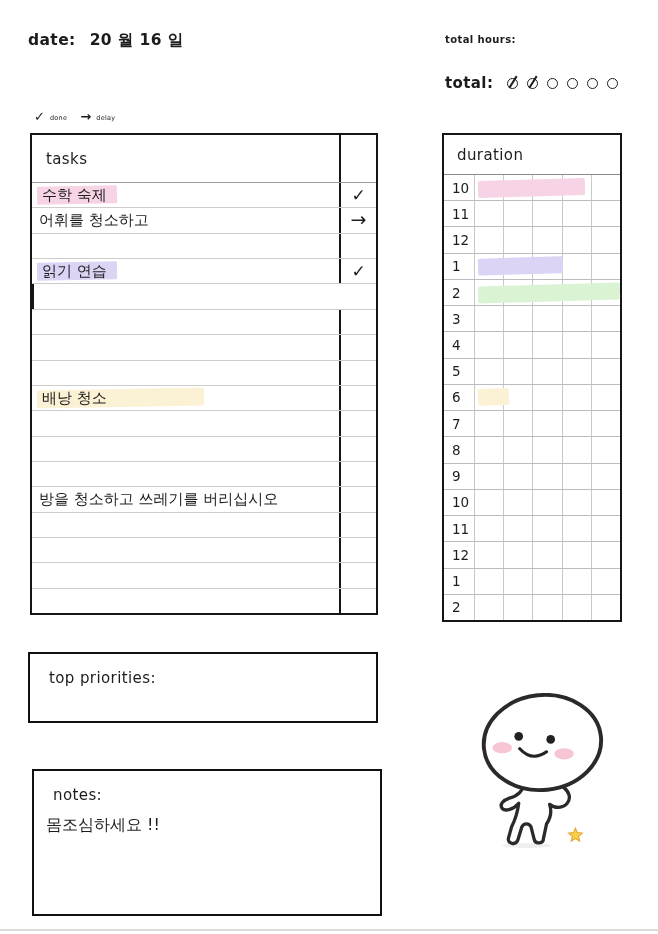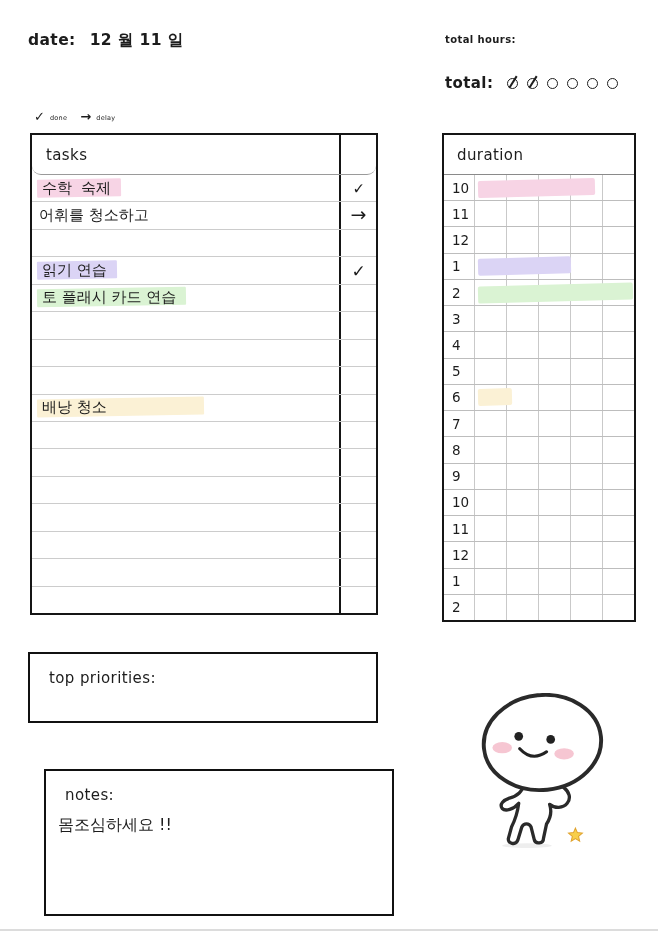--- a/index.html
+++ b/index.html
@@ -29,70 +29,70 @@
   
   #legend { left:34px; top:109px; display:flex; align-items:center; gap:5px; }
   #legend .glyph { font-size:13px; font-weight:700; }
   #legend .tiny { font-size:6.5px; letter-spacing:.3px; margin-right:8px; margin-top:3px; }
 
   
   #tasks-table {
     left:30px; top:133px; width:348px; height:482px;
     border:2px solid #151515; display:flex; flex-direction:column; background:#fff;
   }
-  .t-header { height:40px; border-bottom:1.5px solid #9a9a9a; display:flex; flex:0 0 auto;border-radius:9px; }
+  .t-header { height:48px; border-bottom:1.5px solid #9a9a9a; display:flex; flex:0 0 auto; }
   .t-hcell { flex:1; display:flex; align-items:center; padding-left:14px; font-size:15px; letter-spacing:.4px; }
   #tasks-rows { flex:1; display:flex; flex-direction:column; }
   .t-row { flex:1; display:flex; border-top:1px solid #cccccc; min-height:0; }
-  .t-row:first-child { border-top:none;font-family:Liberation Mono, monospace; }
+  .t-row:first-child { border-top:none; }
   .t-cell { flex:1; display:flex; align-items:center; padding-left:7px; font-size:15px; overflow:hidden; }
   .t-check { width:37px; flex:0 0 auto; border-left:2px solid #151515; display:flex; align-items:center; justify-content:center; }
   .status-done { font-size:17px; font-weight:600; }
   .status-delay { font-size:19px; margin-top:-3px; }
   .task-text { position:relative; z-index:0; white-space:nowrap; }
   .task-text.hl { padding:0 5px 0 3px; }
   .task-text.hl::before {
     content:""; position:absolute; z-index:-1; left:-2px; right:-5px; top:0; bottom:1px;
     background:var(--hl); transform:rotate(-1deg); border-radius:1px;
   }
   .task-text.hl-extend::before { right:-92px; }
 
   
   #duration-table {
-    left:442px; top:133px; width:194px; height:489px;
+    left:442px; top:133px; width:180px; height:489px;
     border:2px solid #151515; display:flex; flex-direction:column; background:#fff;
   }
   .d-header { height:40px; flex:0 0 auto; border-bottom:1.5px solid #8a8a8a; display:flex; align-items:center; padding-left:13px; font-size:15px; letter-spacing:.4px; }
   #duration-rows { flex:1; display:flex; flex-direction:column; }
   .d-row { flex:1; display:flex; border-top:1px solid #bdbdbd; min-height:0; }
   .d-row:first-child { border-top:none; }
   .d-label { width:30px; flex:0 0 auto; display:flex; align-items:center; padding-left:8px; font-size:13.5px; }
   .d-grid { flex:1; position:relative; display:flex; }
   .d-cell { flex:1; border-left:1px solid #c9c9c9; }
   .d-bar {
     position:absolute; left:4px; top:50%; height:17px;
     transform:translateY(-50%) rotate(-1.6deg); border-radius:2px;
   }
 
   
   .note-box { border:2.5px solid #111; background:#fff; }
   #priorities-box { left:28px; top:652px; width:350px; height:71px; }
-  #notes-box { left:44px; top:769px; width:350px; height:147px; }
+  #notes-box { left:32px; top:769px; width:350px; height:147px; }
   .box-label { padding:15px 0 0 19px; font-size:15px; letter-spacing:.4px; }
   .box-text { padding:11px 0 0 12px; font-size:16px; }
 
   #page-bottom-edge { left:0; top:929px; width:658px; height:1.5px; background:#dcdcdc; }
 
   #mascot { left:462px; top:693px; }
 </style>
 </head>
 <body>
 
 <div class="abs" id="date-line">
-  <span>date:</span><span class="val">12 월 11 일</span>
+  <span>date:</span><span class="val">20 월 16 일</span>
 </div>
 <div class="abs" id="total-hours">total hours:</div>
 <div class="abs" id="breaks-line">
   <span>total:</span>
   <span id="breaks-circles">
       <span class="break-circle crossed"></span>
       <span class="break-circle crossed"></span>
       <span class="break-circle"></span>
       <span class="break-circle"></span>
       <span class="break-circle"></span>
@@ -135,23 +135,20 @@
       </div>
       <div class="t-row">
         <div class="t-cell">
           <span class="task-text hl" style="--hl: #dbd4f5;">읽기 연습</span>
         </div>
         <div class="t-check">
           <span class="status-done">✓</span>
         </div>
       </div>
       <div class="t-row">
-        <div class="t-cell">
-          <span class="task-text hl" style="--hl: #daf3d3;">토 플래시 카드 연습</span>
-        </div>
         <div class="t-check"></div>
       </div>
       <div class="t-row">
         <div class="t-cell"></div>
         <div class="t-check"></div>
       </div>
       <div class="t-row">
         <div class="t-cell"></div>
         <div class="t-check"></div>
       </div>
@@ -168,20 +165,26 @@
       <div class="t-row">
         <div class="t-cell"></div>
         <div class="t-check"></div>
       </div>
       <div class="t-row">
         <div class="t-cell"></div>
         <div class="t-check"></div>
       </div>
       <div class="t-row">
         <div class="t-cell"></div>
+        <div class="t-check"></div>
+      </div>
+      <div class="t-row">
+        <div class="t-cell">
+          <span class="task-text">방을 청소하고 쓰레기를 버리십시오</span>
+        </div>
         <div class="t-check"></div>
       </div>
       <div class="t-row">
         <div class="t-cell"></div>
         <div class="t-check"></div>
       </div>
       <div class="t-row">
         <div class="t-cell"></div>
         <div class="t-check"></div>
       </div>

